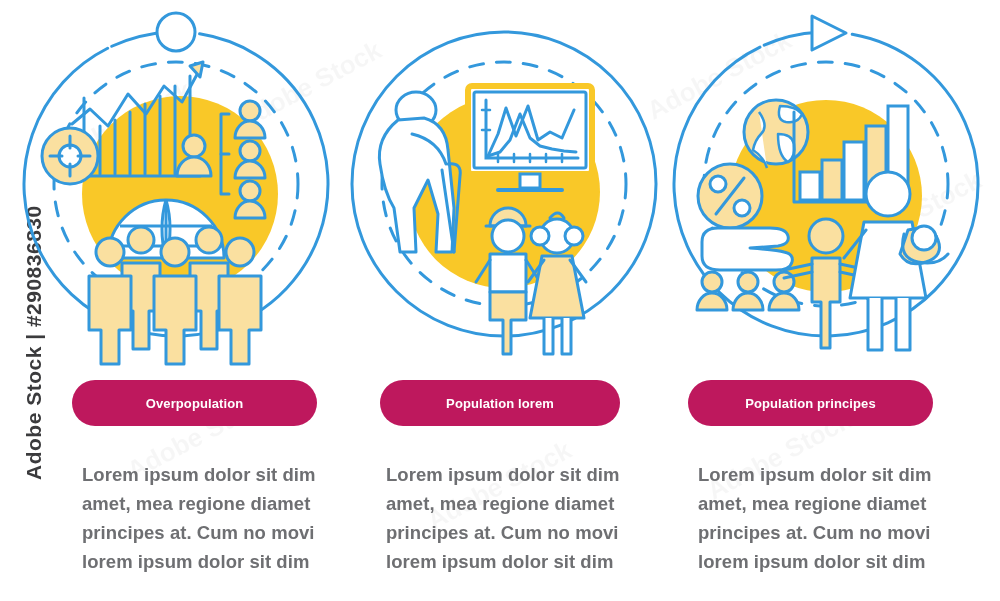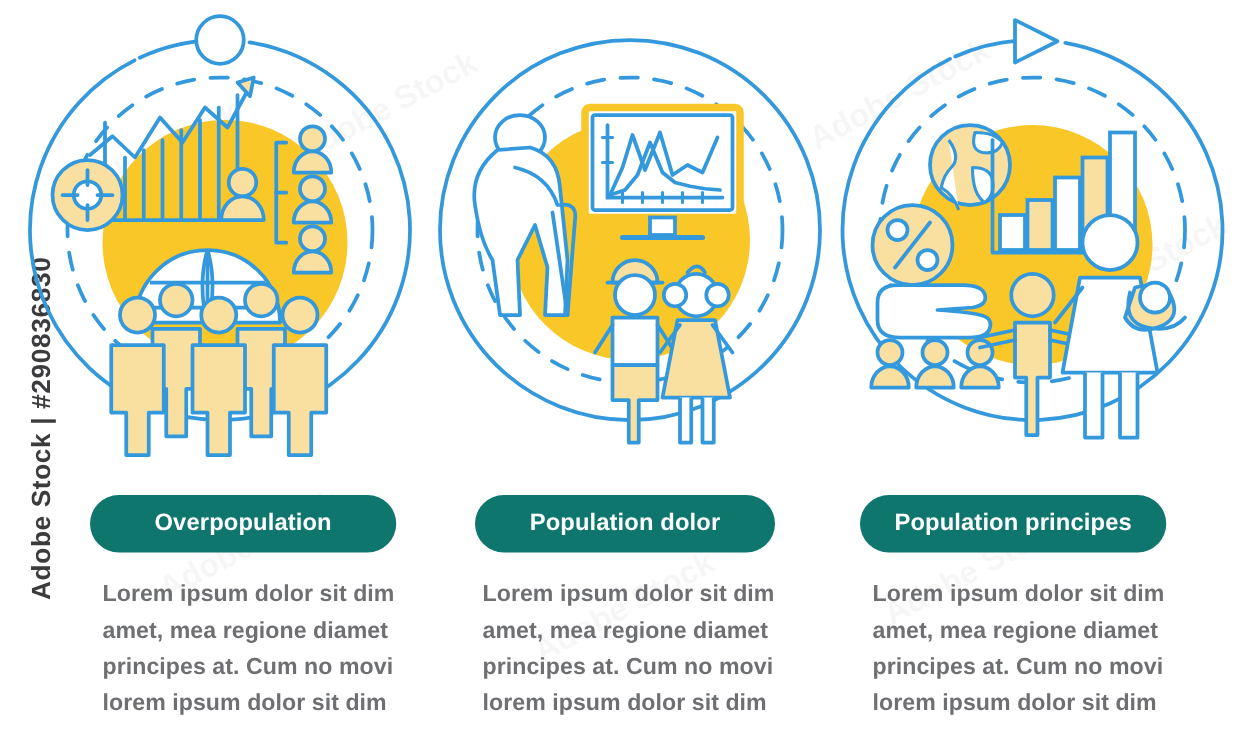--- a/index.html
+++ b/index.html
@@ -69,26 +69,26 @@
   .art-wrap {
     position: absolute;
     left: 0;
     top: 14px;
     width: 333px;
     height: 350px;
   }
 
   .pill {
     position: absolute;
-    top: 396px;
+    top: 380px;
     height: 46px;
     border-radius: 23px;
-    background: #0f766e;
+    background: #be185d;
     color: #ffffff;
-    font-size: 19px;
+    font-size: 13px;
     font-weight: bold;
     display: flex;
     align-items: center;
     justify-content: center;
     letter-spacing: 0.1px;
     padding: 0 26px;
     box-sizing: border-box;
   }
   .pill-0 { left: 62px; width: 245px; }
   .pill-1 { left: 42px; width: 240px; }
@@ -285,21 +285,21 @@
             <circle cx="202" cy="222" r="9" fill="#ffffff" stroke="#3398dc" stroke-width="3"></circle>
             <circle cx="236" cy="222" r="9" fill="#ffffff" stroke="#3398dc" stroke-width="3"></circle>
             <path d="M212,204 q8,-10 14,0" fill="none" stroke="#3398dc" stroke-width="3" stroke-linecap="round"></path>
             <path d="M204,242 h30 l12,62 h-54 z" fill="#fae0a0" stroke="#3398dc" stroke-width="3" stroke-linejoin="round"></path>
             <path d="M206,246 l-16,22 M232,246 l16,22" fill="none" stroke="#3398dc" stroke-width="3" stroke-linecap="round"></path>
             <path d="M206,304 v36 h9 v-36 M224,304 v36 h9 v-36" fill="#ffffff" stroke="#3398dc" stroke-width="3" stroke-linejoin="round"></path>
           </g>
         </svg>
       </div>
 
-      <div class="pill pill-1">Population dolor</div>
+      <div class="pill pill-1">Population lorem</div>
       <div class="body-text bt-1">Lorem ipsum dolor sit dim amet, mea regione diamet principes at. Cum no movi lorem ipsum dolor sit dim</div>
     </div>
 
     <div class="col col-2">
       <div class="art-wrap">
         <svg width="333" height="350" viewBox="0 0 333 350">
 
           <circle cx="166" cy="170" r="122" fill="none" stroke="#3398dc" stroke-width="3" stroke-dasharray="14 13" stroke-linecap="round"></circle>
 
           <circle cx="166" cy="170" r="152" fill="none" stroke="#3398dc" stroke-width="3" stroke-linecap="round" stroke-dasharray="56 34 860" transform="rotate(-114 166 170)"></circle>

